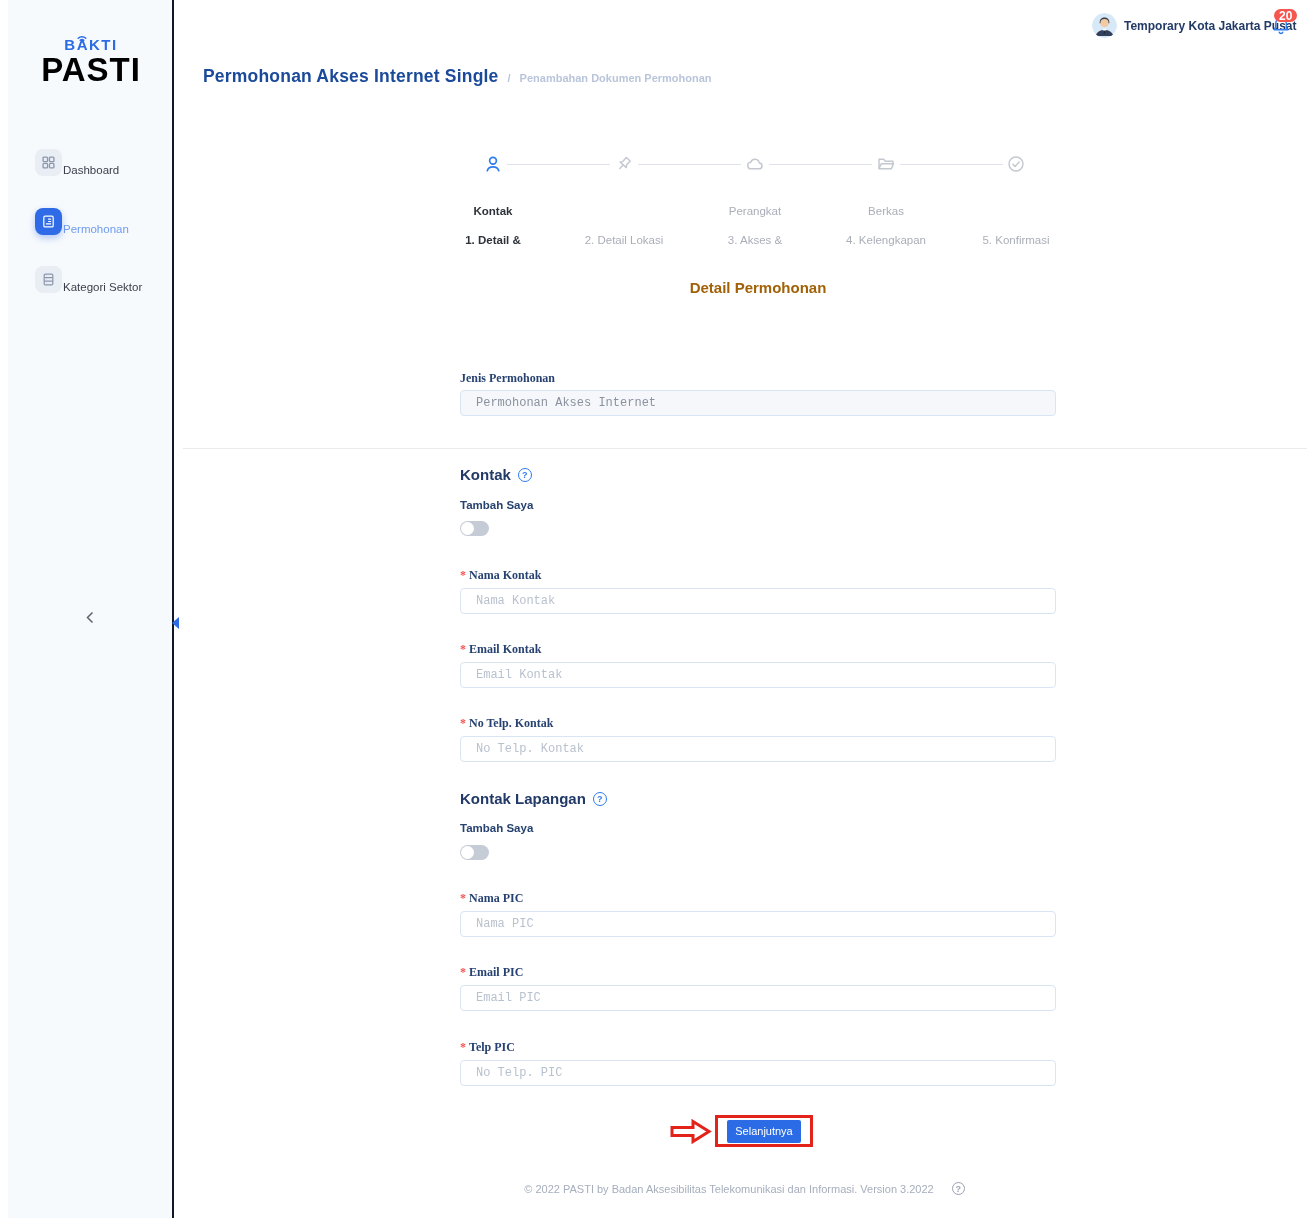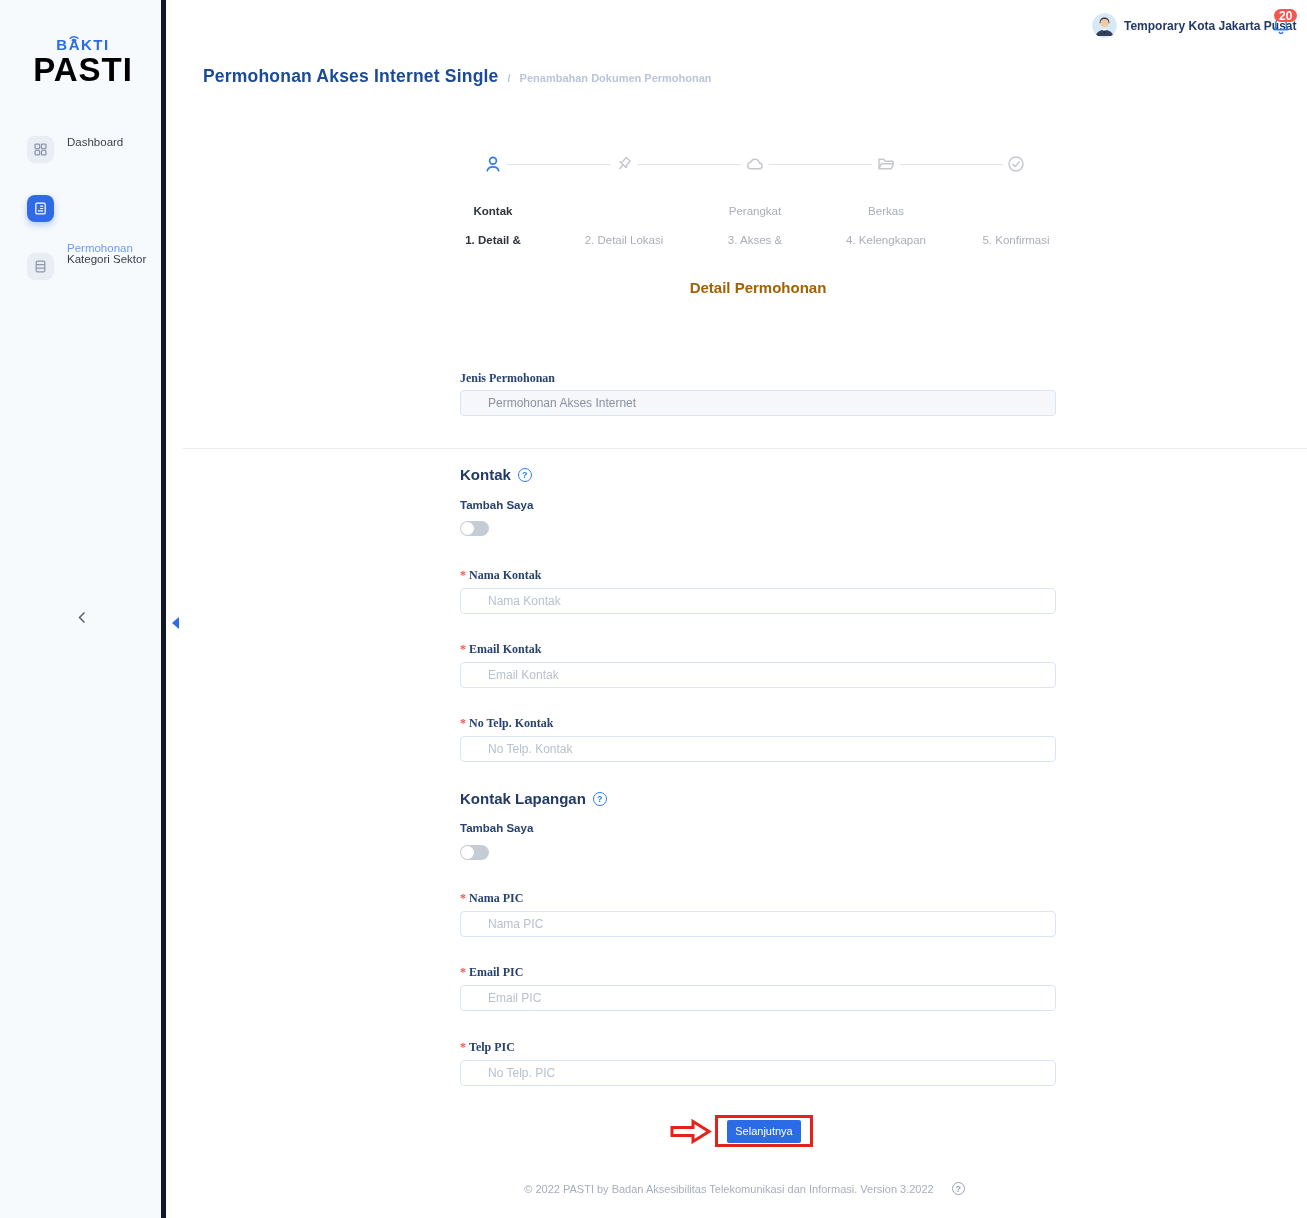--- a/index.html
+++ b/index.html
@@ -1,28 +1,28 @@
 <!DOCTYPE html>
 <html><head>
 <meta charset="utf-8">
 <style>
   * { margin:0; padding:0; box-sizing:border-box; }
   html,body { background:#fff; font-family:"Liberation Sans", sans-serif; }
   .page { position:relative; width:1307px; height:1218px; background:#fff; overflow:hidden; }
 
   
-  .sidebar { position:absolute; left:0; top:0; width:166px; height:1218px;
-             background:#f7fafd; border-right:5px solid #0f172a; }
+  .sidebar { position:absolute; left:8px; top:0; width:166px; height:1218px;
+             background:#f7fafd; border-right:2px solid #0f172a; }
   .logo { position:absolute; top:36px; left:0; width:166px; text-align:center; }
   .logo .wifi { position:absolute; left:66px; top:-7px; }
   .logo .bakti { font-size:15px; font-weight:800; color:#2b6ce6; letter-spacing:1.5px; }
   .logo .pasti { font-size:33px; font-weight:800; color:#000000; letter-spacing:1px; line-height:1.05; }
 
-  .nav-item { position:absolute; left:0; width:166px; height:40px; display:flex; align-items:flex-start;
-              padding-left:27px; gap:13px; cursor:pointer; }
+  .nav-item { position:absolute; left:0; width:166px; height:40px; display:flex; align-items:flex-end;
+              padding-left:27px; gap:1px; cursor:pointer; }
   .nav-chip { width:27px; height:27px; border-radius:8px; background:#e9edf4;
               display:flex; align-items:center; justify-content:center; flex:0 0 27px; }
   .nav-chip.active { background:#2f6be6; box-shadow:0 3px 7px rgba(47,107,230,.35); }
   .nav-label { font-size:11.5px; color:#3a3f4a; }
   .nav-label.active { color:#6f9bee;margin-top:47px; }
 
   .collapse-chevron { position:absolute; left:75px; top:610px; cursor:pointer; }
   .sidebar-handle { position:absolute; left:171px; top:616px; cursor:pointer; }
 
   
@@ -46,22 +46,22 @@
   .step-label.l1 { top:194px;margin-top:40px; } .step-label.l2 { top:205px; }
   .step-label.active { color:#2e333b; font-weight:700; }
 
   
   .form-heading { position:absolute; left:460px; width:596px; top:279px; text-align:center;
                   font-size:15px; font-weight:800; color:#a16207; }
   .field-label { position:absolute; left:460px; font-size:12px; font-weight:700; color:#274271;
                  display:flex; gap:3px; align-items:baseline;font-family:Liberation Serif, serif; }
   .req { color:#f25050; font-weight:700; }
   .text-input { position:absolute; left:460px; width:596px; height:26px; border:1px solid #d9e5f4;
-                border-radius:4px; padding:0 27px; font-size:12px; color:#5d6672; background:#fff;
-                font-family:Liberation Sans, sans-serif; outline:none; }
+                border-radius:4px; padding:0 15px; font-size:12px; color:#5d6672; background:#fff;
+                font-family:Liberation Mono, monospace; outline:none; }
   .text-input::placeholder { color:#b8c1ce; }
   .text-input:disabled { background:#f5f7fa; color:#8a929f; }
   .divider { position:absolute; left:183px; top:448px; width:1124px; height:1px; background:#ebebeb; }
 
   .section-title { position:absolute; left:460px; font-size:15px; font-weight:800; color:#223a68;
                    display:flex; align-items:center; gap:7px; }
   .help-circle { width:14px; height:14px; border:1.4px solid #2f7bf0; border-radius:50%; color:#2f7bf0;
                  font-size:9px; font-weight:700; display:inline-flex; align-items:center; justify-content:center;
                  cursor:pointer; }
   .toggle-label { position:absolute; left:460px; font-size:11.5px; font-weight:700; color:#274271; }

